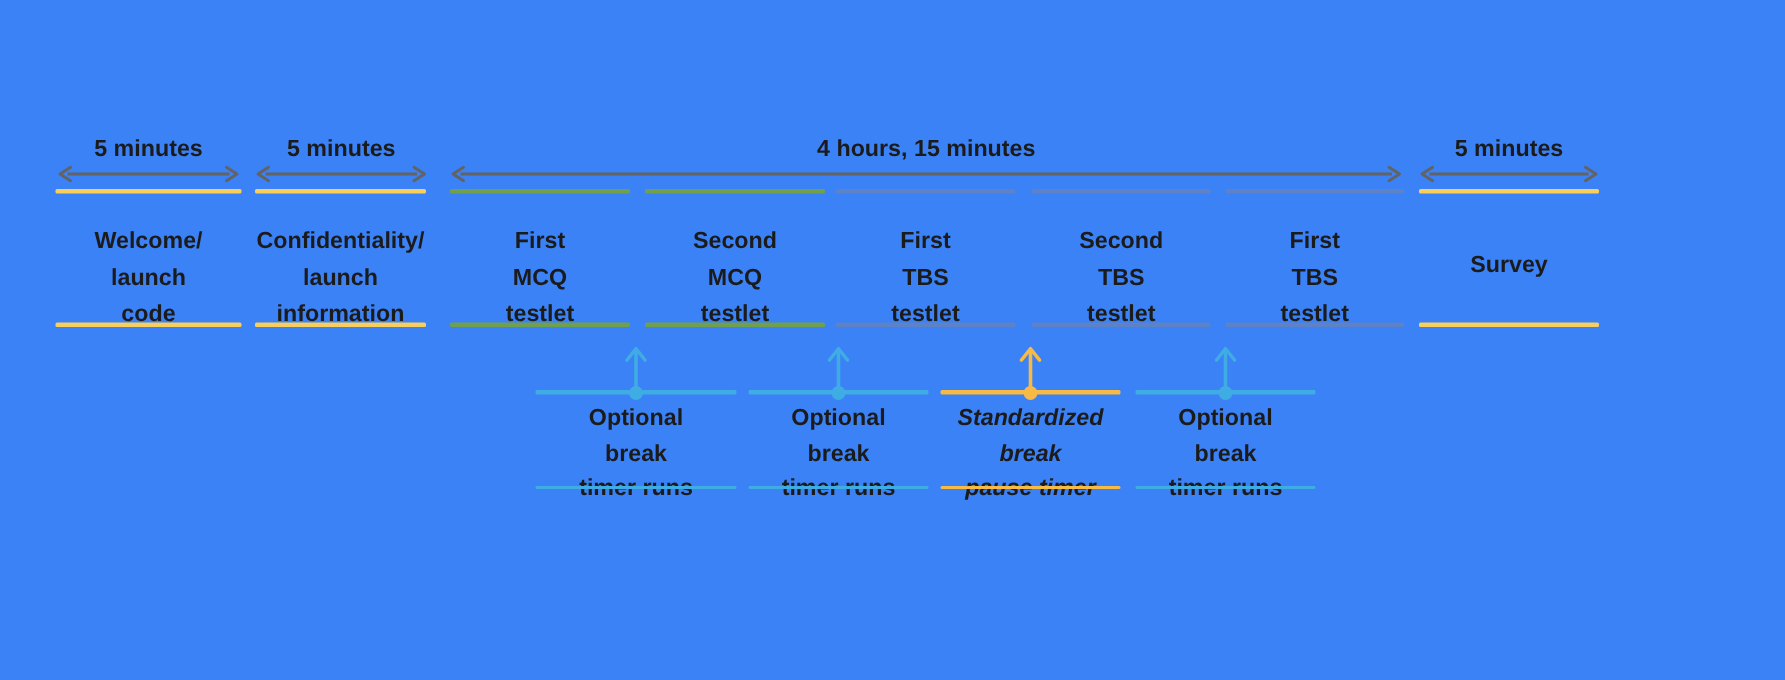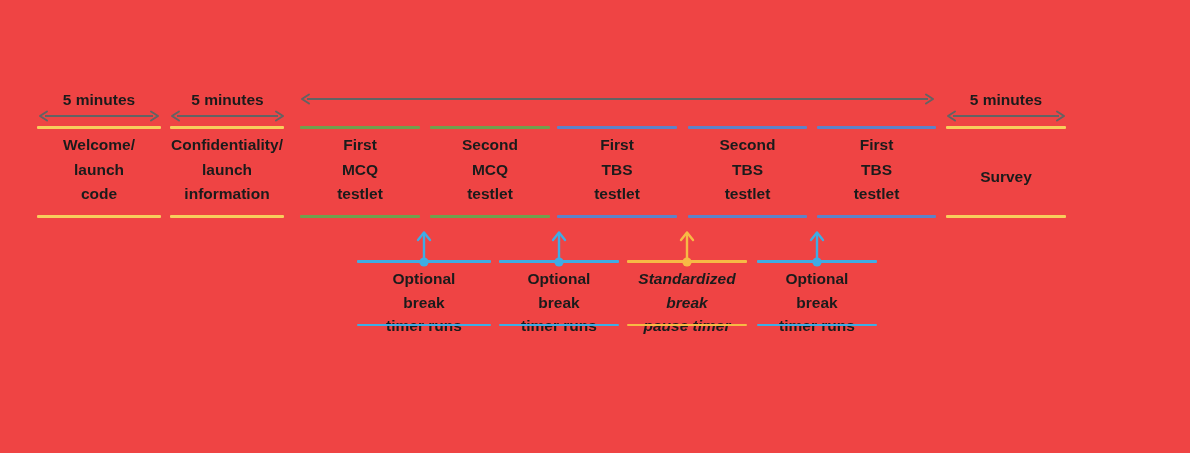--- a/index.html
+++ b/index.html
@@ -1,19 +1,19 @@
 <!DOCTYPE html>
 <html style="--gold: #F8CE5C; --green: #70A04D; --blue: #5E82C8; --lightblue: #3FACE4; --orange: #F7BA45; --arrow_gray: #636363; --text: #1B1B1B;"><head>
 <meta charset="utf-8">
 <style>
   html,body{margin:0;padding:0;background:#fff;}
   .canvas{
     position:relative;
     width:1190px;height:453px;
-    background:#ef4444;
+    background:#3b82f6;
     overflow:hidden;
     font-family:"Liberation Sans", sans-serif;
     color:var(--text,#1b1b1b);
   }
   
   .c-gold{--c:var(--gold,#F8CE5C);}
   .c-green{--c:var(--green,#70A04D);}
   .c-blue{--c:var(--blue,#5E82C8);}
   .c-lightblue{--c:var(--lightblue,#3FACE4);}
   .c-orange{--c:var(--orange,#F7BA45);}
@@ -32,21 +32,21 @@
   .ah polyline{fill:none;stroke:var(--arrow_gray,#636363);stroke-width:2;stroke-linecap:round;stroke-linejoin:round;}
 
   
   .stage{position:absolute;top:126px;height:92px;}
   .stage .bar{position:absolute;left:0;right:0;height:3px;background:var(--c);border-radius:1px;}
   .bar-t{top:0;}
   .bar-b{bottom:0;}
   .stage-text{
     position:absolute;top:3px;bottom:3px;left:-12px;right:-12px;
     display:flex;flex-direction:column;justify-content:flex-start;align-items:center;
-    padding-top:4px;box-sizing:border-box;
+    padding-top:20px;box-sizing:border-box;
     font-size:15.5px;font-weight:700;line-height:24.5px;
     white-space:pre-line;text-align:center;color:var(--text,#1b1b1b);
   }
   .stage--center .stage-text{justify-content:center;padding-top:10px;}
 
   
   .brk{position:absolute;top:260px;height:66px;color:var(--c);}
   .brk .bar{position:absolute;left:0;right:0;height:2.5px;background:var(--c);border-radius:1px;}
   .brk-text{
     position:absolute;top:3px;bottom:3px;left:-8px;right:-8px;
@@ -83,20 +83,21 @@
           <polyline points="10,2.5 3,7 10,11.5"></polyline>
         </svg>
       <div class="hline"></div>
       <svg class="ah ah-r" width="12" height="14" viewBox="0 0 12 14">
           <polyline points="2,2.5 9,7 2,11.5"></polyline>
         </svg>
     </div>
   </div>
 
   <div class="duration" style="left:299px;width:637px;">
+    <div class="duration-label">4 hours, 15 minutes</div>
     <div class="harrow">
       <svg class="ah ah-l" width="12" height="14" viewBox="0 0 12 14">
           <polyline points="10,2.5 3,7 10,11.5"></polyline>
         </svg>
       <div class="hline"></div>
       <svg class="ah ah-r" width="12" height="14" viewBox="0 0 12 14">
           <polyline points="2,2.5 9,7 2,11.5"></polyline>
         </svg>
     </div>
   </div>

